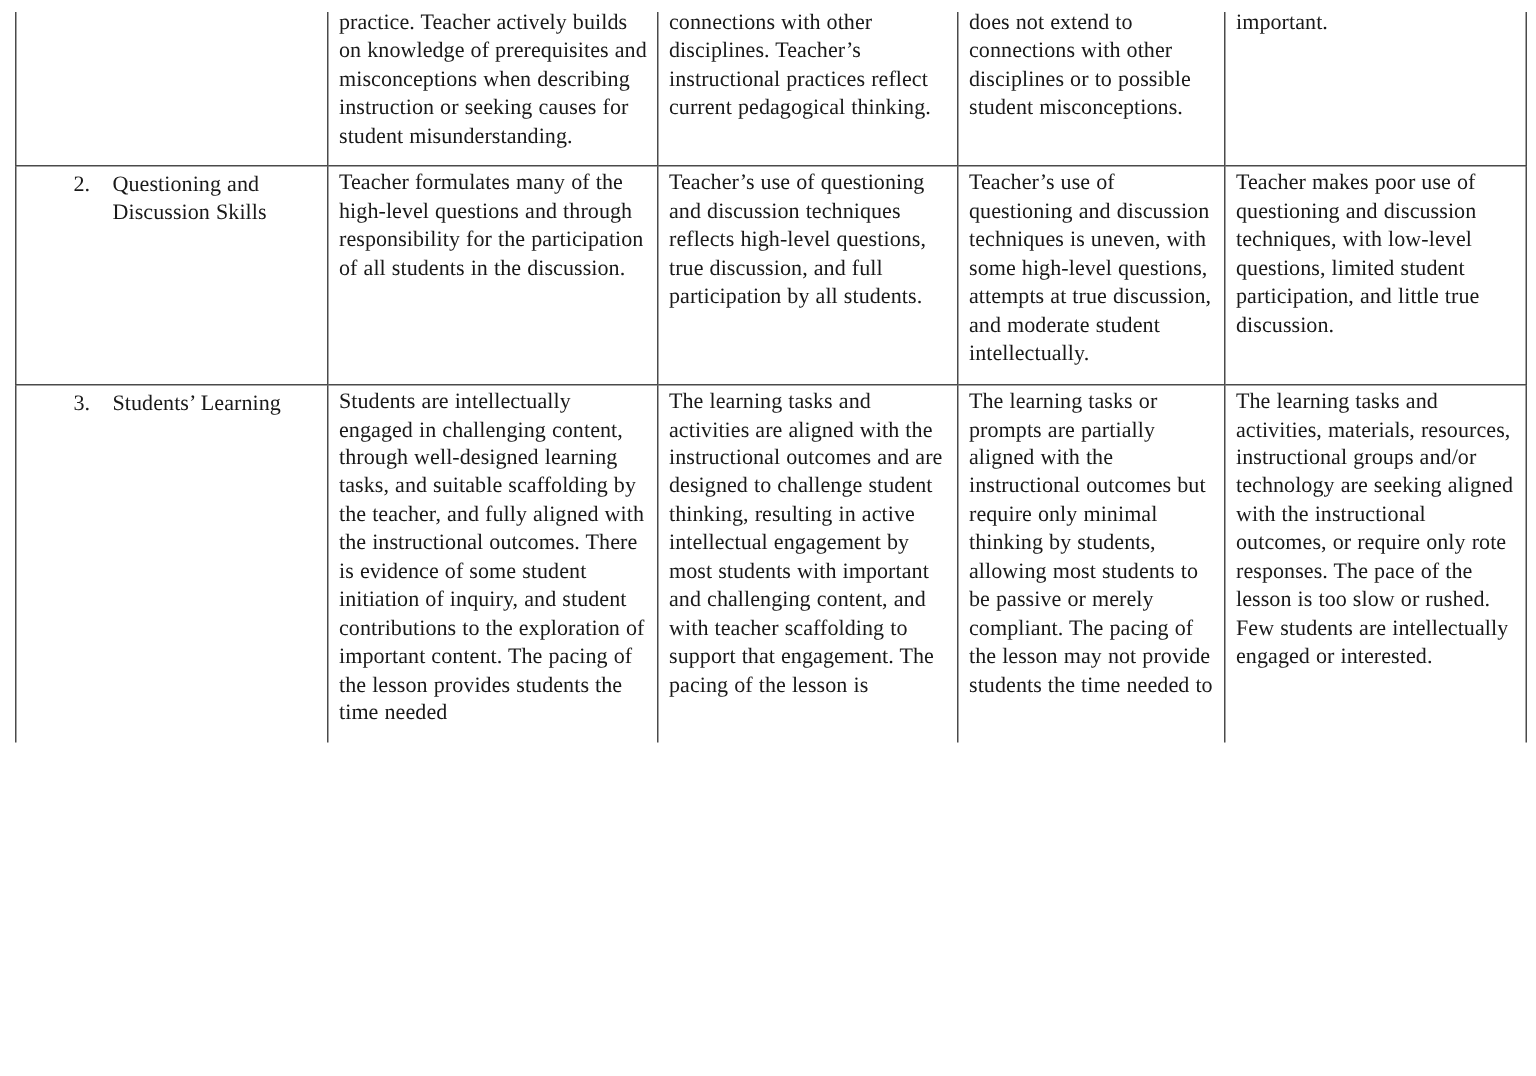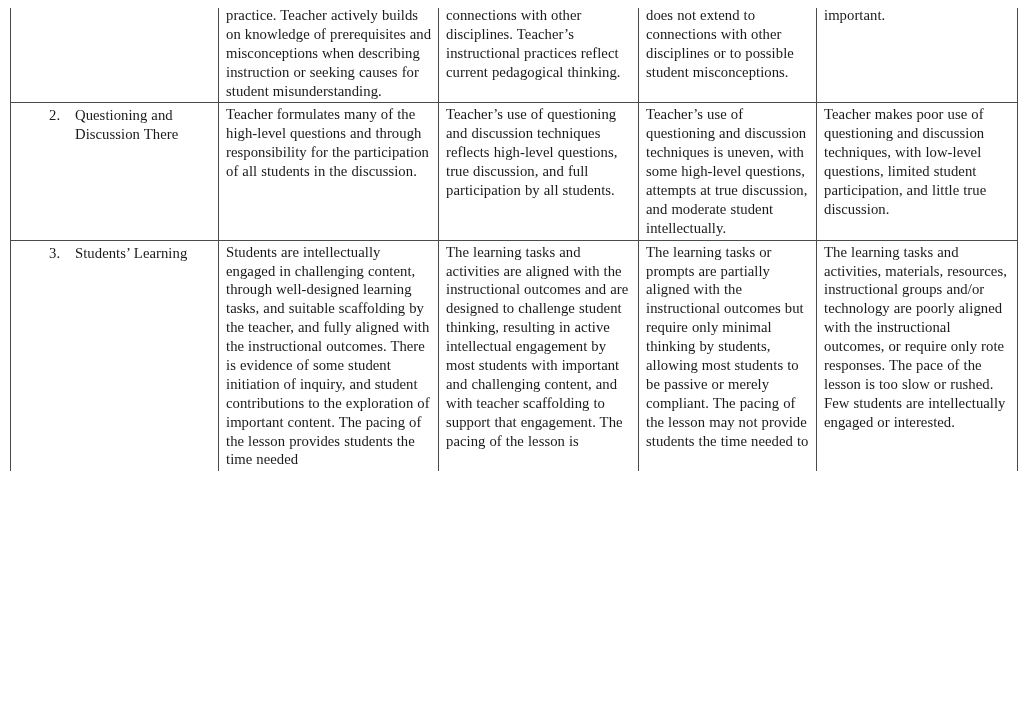--- a/index.html
+++ b/index.html
@@ -29,21 +29,21 @@
     left: 10px;
     top: 8px;
     width: 1007px;
     border-collapse: collapse;
     table-layout: fixed;
   }
 
   .rubric-table td {
     border: 1px solid #4a4a4a;
     vertical-align: top;
-    padding: 2px 6px 2px 7px;
+    padding: 2px 6px 10px 7px;
     font-size: 14.7px;
     line-height: 1.285;
     letter-spacing: 0.05px;
     word-spacing: 0.3px;
     color: #191919;
   }
 
   
   col.c-domain   { width: 208px; }
   col.c-distinguished { width: 220px; }
@@ -116,21 +116,21 @@
         </td>
         <td>
           <p class="cell-text">important.</p>
         </td>
       </tr>
 
       <tr>
         <td class="cell-domain">
           <div class="domain-item">
             <span class="domain-number">2.</span>
-            <span class="domain-label">Questioning and Discussion There</span>
+            <span class="domain-label">Questioning and Discussion Skills</span>
           </div>
         </td>
         <td>
           <p class="cell-text">Teacher formulates many of the high-level questions and through responsibility for the participation of all students in the discussion.</p>
         </td>
         <td>
           <p class="cell-text">Teacher’s use of questioning and discussion techniques reflects high-level questions, true discussion, and full participation by all students.</p>
         </td>
         <td>
           <p class="cell-text">Teacher’s use of questioning and discussion techniques is uneven, with some high-level questions, attempts at true discussion, and moderate student intellectually.</p>
@@ -150,20 +150,20 @@
         <td>
           <p class="cell-text">Students are intellectually engaged in challenging content, through well-designed learning tasks, and suitable scaffolding by the teacher, and fully aligned with the instructional outcomes. There is evidence of some student initiation of inquiry, and student contributions to the exploration of important content. The pacing of the lesson provides students the time needed</p>
         </td>
         <td>
           <p class="cell-text">The learning tasks and activities are aligned with the instructional outcomes and are designed to challenge student thinking, resulting in active intellectual engagement by most students with important and challenging content, and with teacher scaffolding to support that engagement. The pacing of the lesson is</p>
         </td>
         <td>
           <p class="cell-text">The learning tasks or prompts are partially aligned with the instructional outcomes but require only minimal thinking by students, allowing most students to be passive or merely compliant. The pacing of the lesson may not provide students the time needed to</p>
         </td>
         <td>
-          <p class="cell-text">The learning tasks and activities, materials, resources, instructional groups and/or technology are poorly aligned with the instructional outcomes, or require only rote responses. The pace of the lesson is too slow or rushed. Few students are intellectually engaged or interested.</p>
+          <p class="cell-text">The learning tasks and activities, materials, resources, instructional groups and/or technology are seeking aligned with the instructional outcomes, or require only rote responses. The pace of the lesson is too slow or rushed. Few students are intellectually engaged or interested.</p>
         </td>
       </tr>
 
     </tbody>
   </table>
 
 </div>
 
 </body></html>

